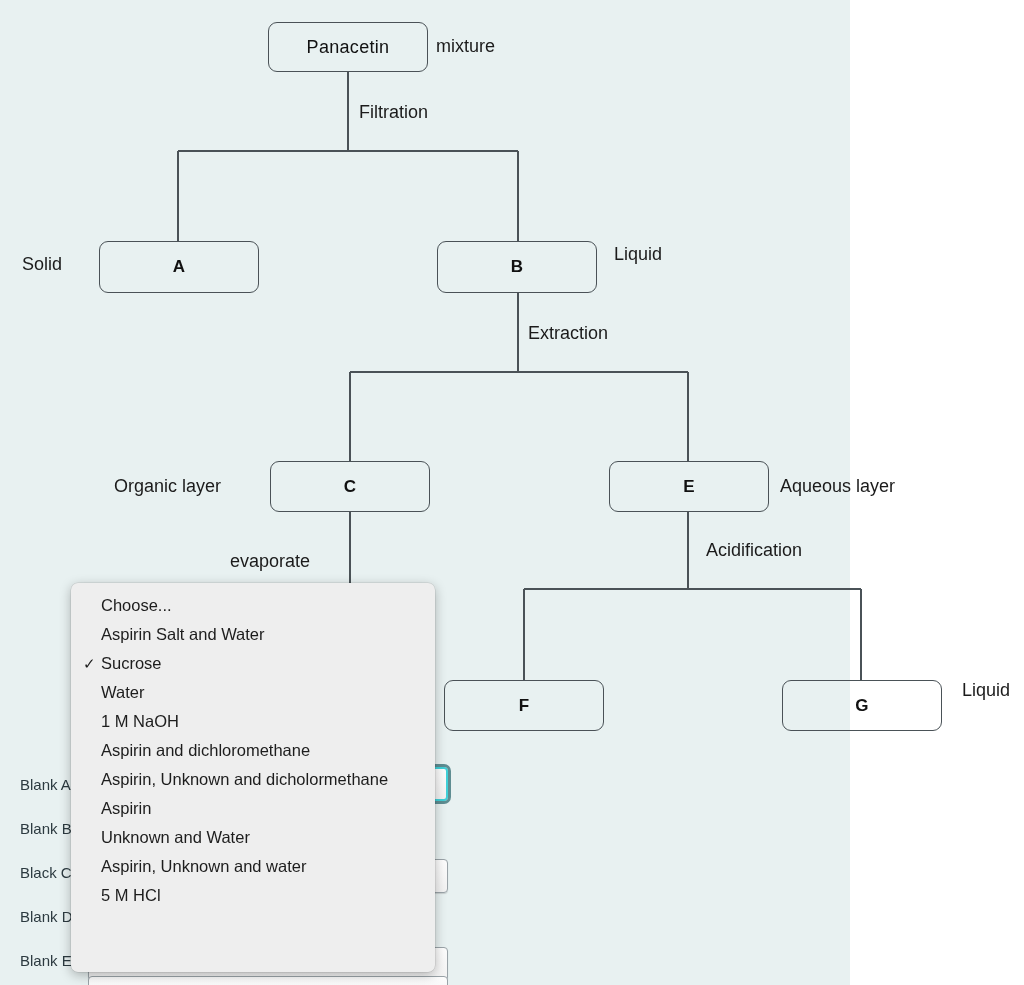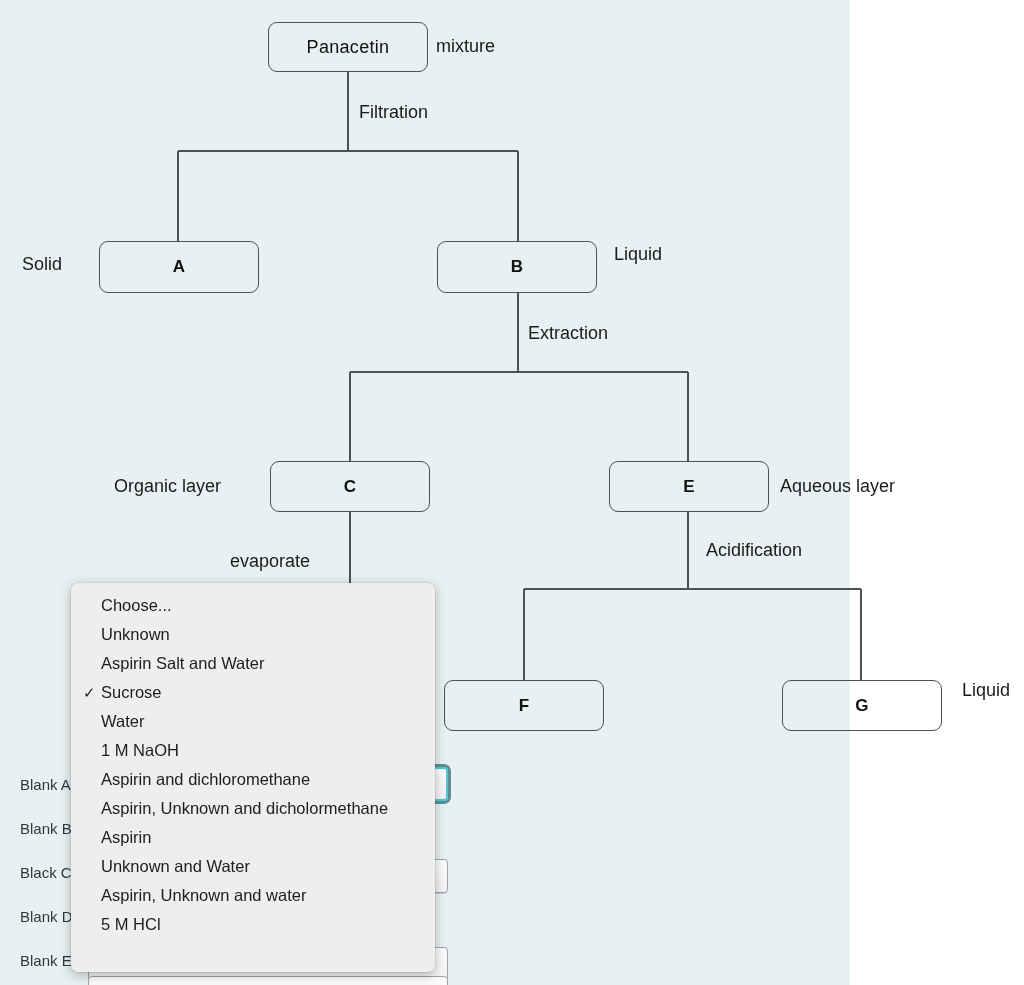--- a/index.html
+++ b/index.html
@@ -276,24 +276,20 @@
 
 <div id="form-footer-bar"></div>
 
 <div id="dropdown-popup">
 
   <div class="dd-item">
     
     <span>Choose...</span>
   </div>
 
-  <div class="dd-item">
-    
-    <span>Unknown</span>
-  </div>
 
   <div class="dd-item">
     
     <span>Aspirin Salt and Water</span>
   </div>
 
   <div class="dd-item">
     <span class="dd-check">✓</span>
     <span>Sucrose</span>
   </div>

